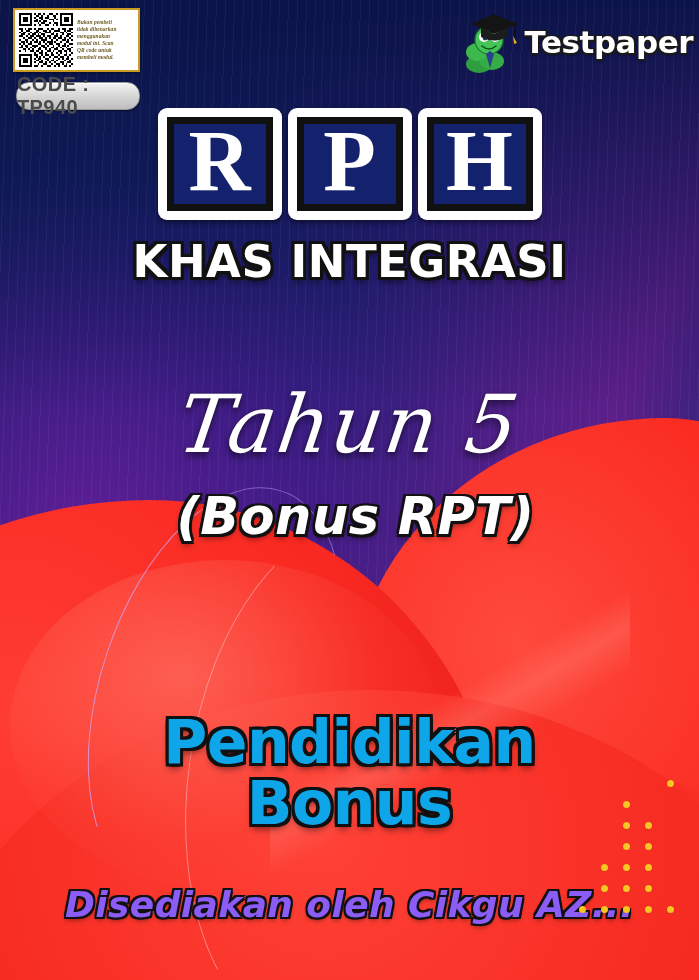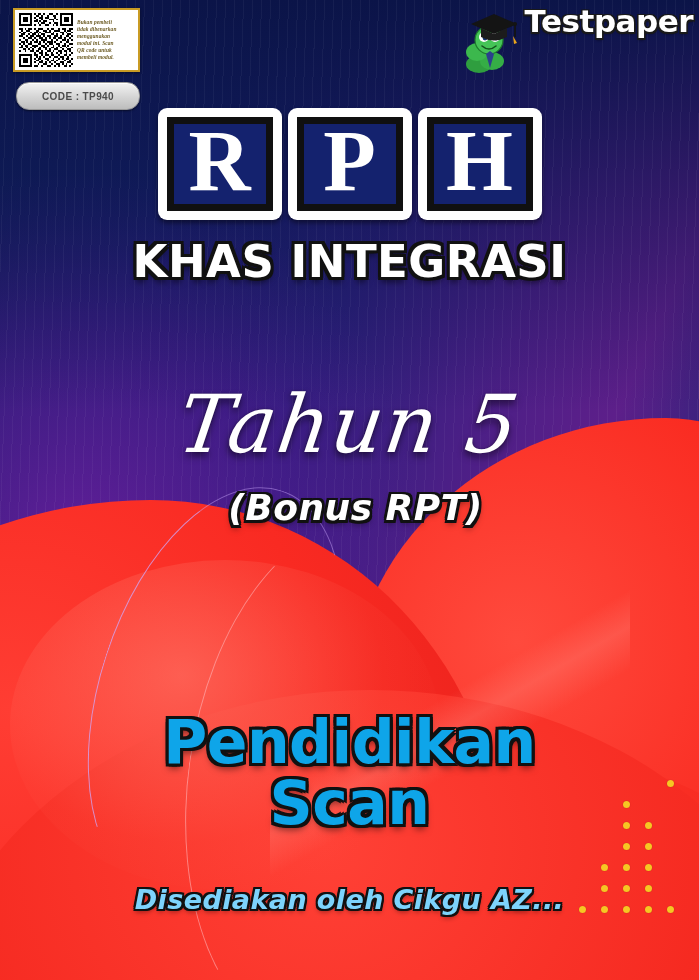--- a/index.html
+++ b/index.html
@@ -116,29 +116,29 @@
   }
 
   .code-badge{
     position:absolute;left:16px;top:82px;
     width:122px;height:26px;
     border-radius:13px;
     background:linear-gradient(180deg,#f3f3f3 0%,#d4d4d4 55%,#bdbdbd 100%);
     border:1px solid #9a9a9a;
     box-shadow:0 1px 2px rgba(0,0,0,0.5), inset 0 1px 0 rgba(255,255,255,0.8);
     display:flex;align-items:center;justify-content:center;
-    font-size:10px;font-weight:bold;color:#4b4b4b;
+    font-size:20px;font-weight:bold;color:#4b4b4b;
     letter-spacing:0.4px;
     font-family:"Liberation Sans",sans-serif;
   }
 
   
   .brand{
     position:absolute;right:6px;top:4px;
-    display:flex;align-items:flex-start;gap:2px;
+    display:flex;align-items:center;gap:2px;
   }
   .brand-mark{width:58px;height:72px;flex:none;}
   .brand-text{
     display:flex;flex-direction:column;
     line-height:0.86;
     font-family:"DejaVu Sans",sans-serif;
     font-weight:bold;
     color:#ffffff;
     text-shadow:-1.5px -1.5px 0 #1a1a1a, 1.5px -1.5px 0 #1a1a1a, -1.5px 1.5px 0 #1a1a1a, 1.5px 1.5px 0 #1a1a1a, 0 2px 3px rgba(0,0,0,0.6);
     margin-top:4px;
@@ -209,21 +209,21 @@
     text-shadow:0 4px 7px rgba(0,0,0,0.55), 0 0 2px rgba(0,0,0,0.35);
     transform:skewX(-8deg);
   }
 
   .bonus{
     position:absolute;left:12px;right:0;top:487px;
     text-align:center;
     font-family:"DejaVu Sans",sans-serif;
     font-weight:bold;
     font-style:italic;
-    font-size:36px;
+    font-size:51px;
     color:#ffffff;
     letter-spacing:0.5px;
     text-shadow:
       -2.5px -2.5px 0 #111, 2.5px -2.5px 0 #111, -2.5px 2.5px 0 #111, 2.5px 2.5px 0 #111,
       -2.5px 0 0 #111, 2.5px 0 0 #111, 0 -2.5px 0 #111, 0 2.5px 0 #111,
       0 4px 6px rgba(0,0,0,0.5);
   }
 
   
   .subject{
@@ -242,22 +242,22 @@
       -3px 0 0 #111, 3px 0 0 #111, 0 -3px 0 #111, 0 3px 0 #111,
       0 5px 7px rgba(0,0,0,0.5);
   }
 
   .author{
     position:absolute;left:0;right:0;top:884px;
     text-align:center;
     font-family:"DejaVu Sans",sans-serif;
     font-weight:bold;
     font-style:italic;
-    font-size:27px;
-    color:#7dd3fc;
+    font-size:36px;
+    color:#8b5cf6;
     letter-spacing:0.4px;
     text-shadow:
       -2px -2px 0 #111, 2px -2px 0 #111, -2px 2px 0 #111, 2px 2px 0 #111,
       -2px 0 0 #111, 2px 0 0 #111, 0 -2px 0 #111, 0 2px 0 #111,
       0 3px 5px rgba(0,0,0,0.45);
   }
 
   
   .dots{position:absolute;right:10px;bottom:40px;width:110px;height:160px;}
   .dot{position:absolute;width:7px;height:7px;border-radius:50%;background:#f7c623;box-shadow:0 0 1px rgba(0,0,0,0.3);}
@@ -579,21 +579,21 @@
   <div class="headline">
     <span class="l2">KHAS INTEGRASI</span>
   </div>
 
   <div class="tahun">Tahun 5</div>
 
   <div class="bonus">(Bonus RPT)</div>
 
   <div class="subject">
     <span class="s1">Pendidikan</span>
-    <span class="s2">Scan</span>
+    <span class="s2">Bonus</span>
   </div>
 
   <div class="author">Disediakan oleh Cikgu AZ...</div>
 
   <div class="dots">
       <div class="dot" style="left: 88px; top: 0px;"></div>
       <div class="dot" style="left: 44px; top: 21px;"></div>
       <div class="dot" style="left: 44px; top: 42px;"></div>
       <div class="dot" style="left: 66px; top: 42px;"></div>
       <div class="dot" style="left: 44px; top: 63px;"></div>

